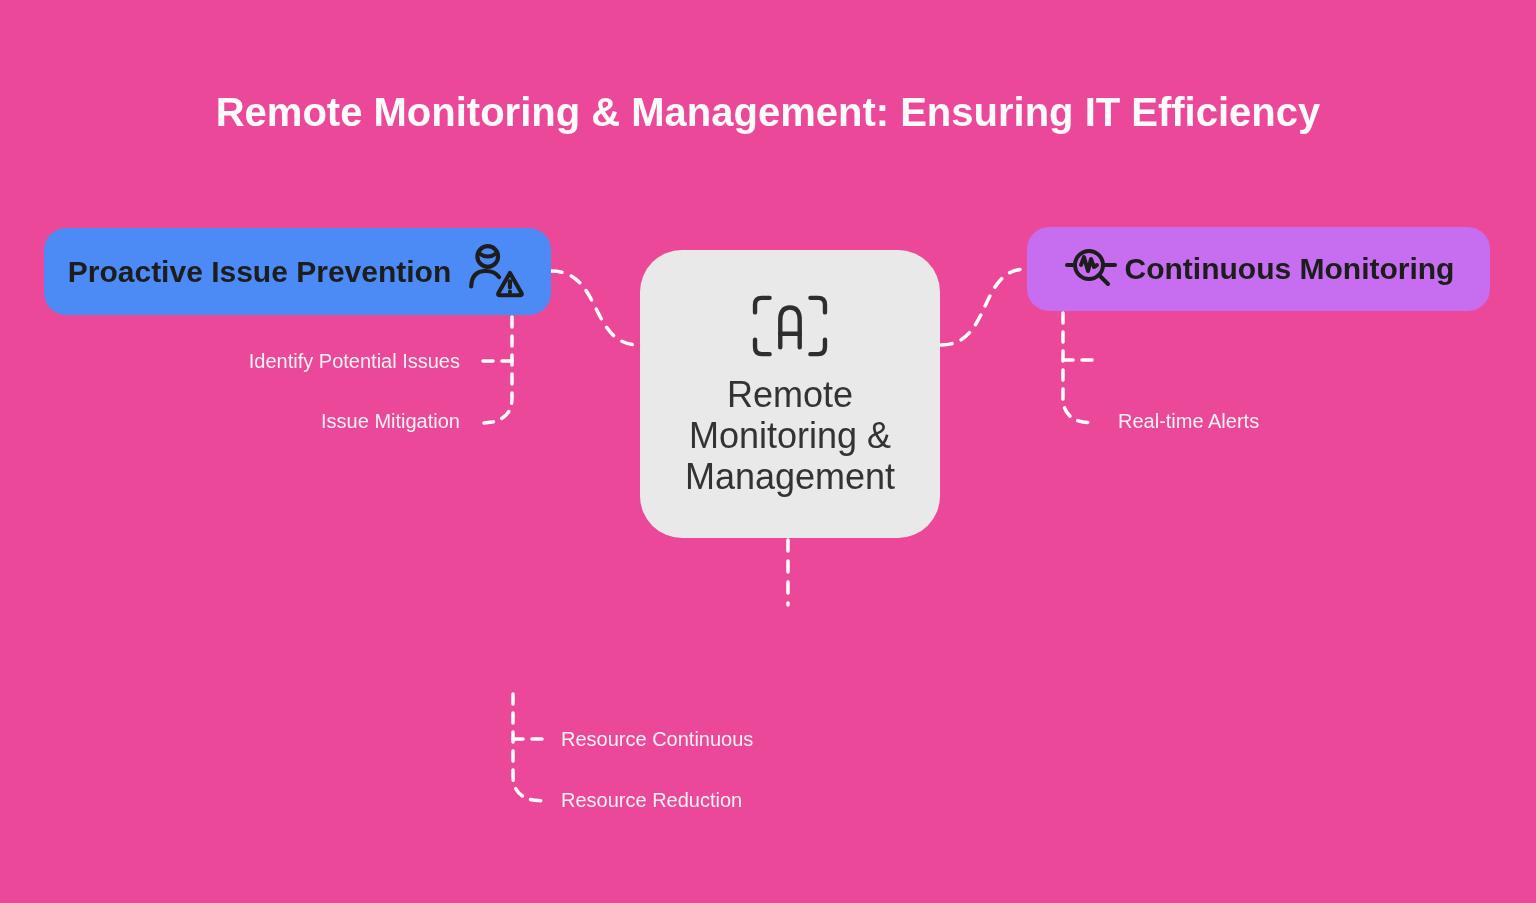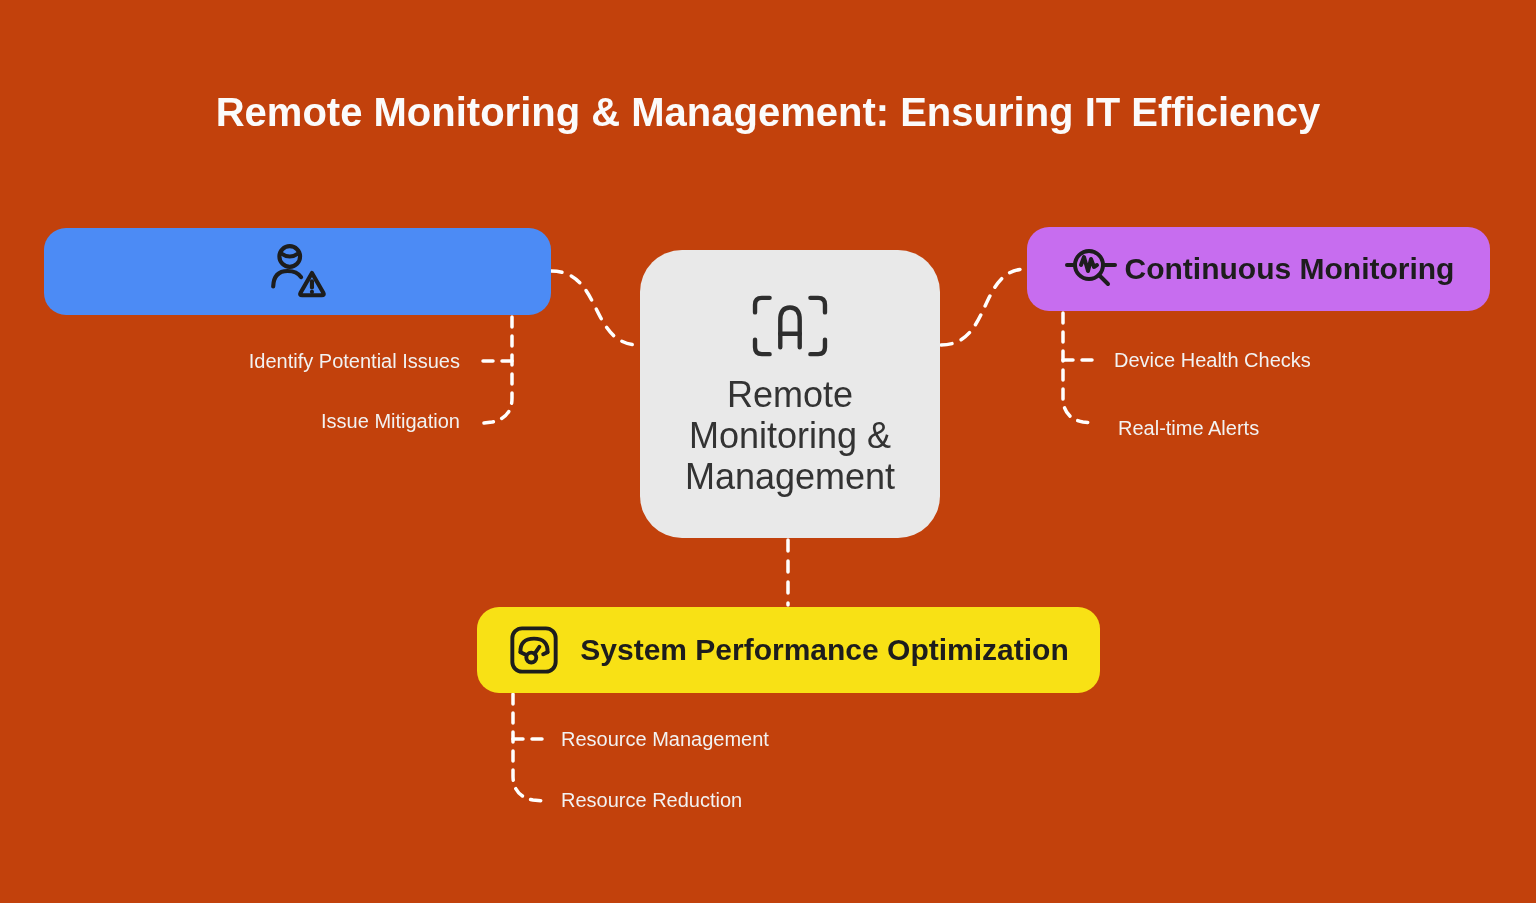--- a/index.html
+++ b/index.html
@@ -1,18 +1,18 @@
 <!DOCTYPE html>
 <html><head>
 <meta charset="utf-8">
 <style>
   html,body{margin:0;padding:0;background:#2b2b2c;}
   .canvas{
     position:relative;width:1536px;height:903px;overflow:hidden;
-    background:#c2410c;font-family:"Liberation Sans",sans-serif;
+    background:#ec4899;font-family:"Liberation Sans",sans-serif;
   }
   .title{
     position:absolute;left:0;top:90px;width:1536px;text-align:center;
     font-size:40px;font-weight:700;color:#fbfbfb;letter-spacing:0px;margin:0;
   }
   .connectors{position:absolute;left:0;top:0;width:1536px;height:903px;}
   .connectors path{
     fill:none;stroke:#ffffff;stroke-width:3.5;stroke-linecap:round;
     stroke-dasharray:11 10;
   }
@@ -73,20 +73,21 @@
       </g>
     </svg>
     <div class="center-label">
       <div>Remote</div>
       <div>Monitoring &amp;</div>
       <div>Management</div>
     </div>
   </div>
 
   <div class="branch-box box-blue">
+    <span>Proactive Issue Prevention</span>
     <svg class="bicon icon-stroke-dark" width="62" height="58" viewBox="0 0 60 56">
       <g stroke-width="4">
         <circle cx="22" cy="13" r="10"></circle>
         <path d="M 13.5 10 Q 22 16 30.5 10"></path>
         <path d="M 6 42 Q 6.5 27 20 27 Q 29 27 33 33"></path>
         <path d="M 43.5 29 L 54.5 48 Q 55.8 50.5 53 50.5 H 34 Q 31.2 50.5 32.5 48 Z"></path>
         <path d="M 43.5 37 V 43"></path>
         <path d="M 43.5 47.2 V 47.4"></path>
       </g>
     </svg>
@@ -99,32 +100,18 @@
       <g stroke-width="4">
         <circle cx="26" cy="20" r="14"></circle>
         <path d="M 18 20 L 21 12 L 25 26 L 28 14 L 31 22 L 34 20"></path>
         <path d="M 4 20 H 12"></path>
         <path d="M 40 20 H 52"></path>
         <path d="M 36 30 L 45 39"></path>
       </g>
     </svg>
     <span>Continuous Monitoring</span>
   </div>
-  <div class="sub-item" style="left:1114px;top:342px;">Device Health Checks</div>
-  <div class="sub-item" style="left:1118px;top:403px;margin-top:7px;">Real-time Alerts</div>
+  <div class="sub-item" style="left:1118px;top:403px;">Real-time Alerts</div>
 
-  <div class="branch-box box-yellow">
-    <svg class="bicon icon-stroke-dark" width="52" height="52" viewBox="0 0 48 48">
-      <g stroke-width="3.6">
-        <rect x="4" y="4" width="40" height="40" rx="9"></rect>
-        <path d="M 11.5 26 Q 11 13.5 24 13.5 Q 37 13.5 36.5 26"></path>
-        <path d="M 11.5 26 L 15.5 28"></path>
-        <path d="M 36.5 26 L 32.5 28"></path>
-        <circle cx="21.5" cy="31" r="4.6"></circle>
-        <path d="M 24.5 27.5 L 29 21"></path>
-      </g>
-    </svg>
-    <span>System Performance Optimization</span>
-  </div>
-  <div class="sub-item" style="left:561px;top:721px;">Resource Management</div>
+  <div class="sub-item" style="left:561px;top:721px;">Resource Continuous</div>
   <div class="sub-item" style="left:561px;top:782px;">Resource Reduction</div>
 
 </div>
 
 </body></html>

